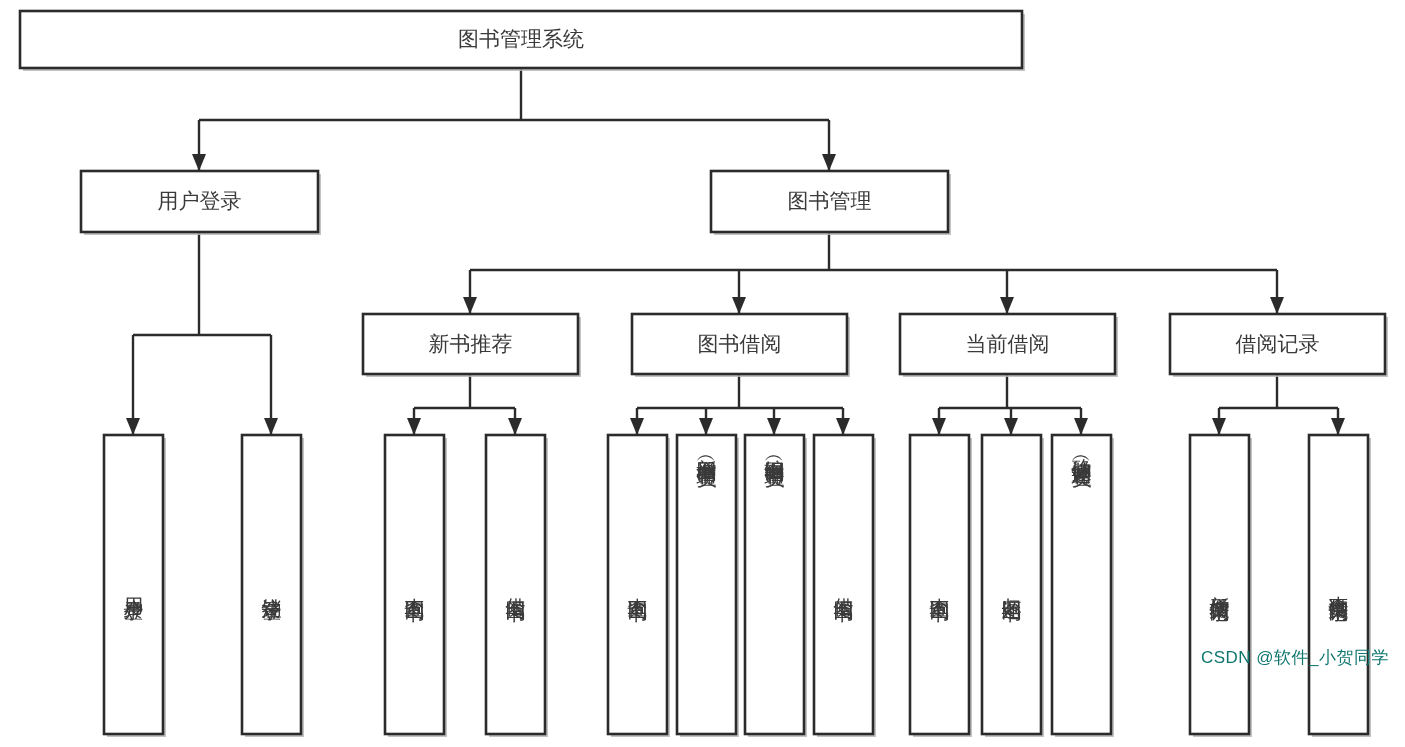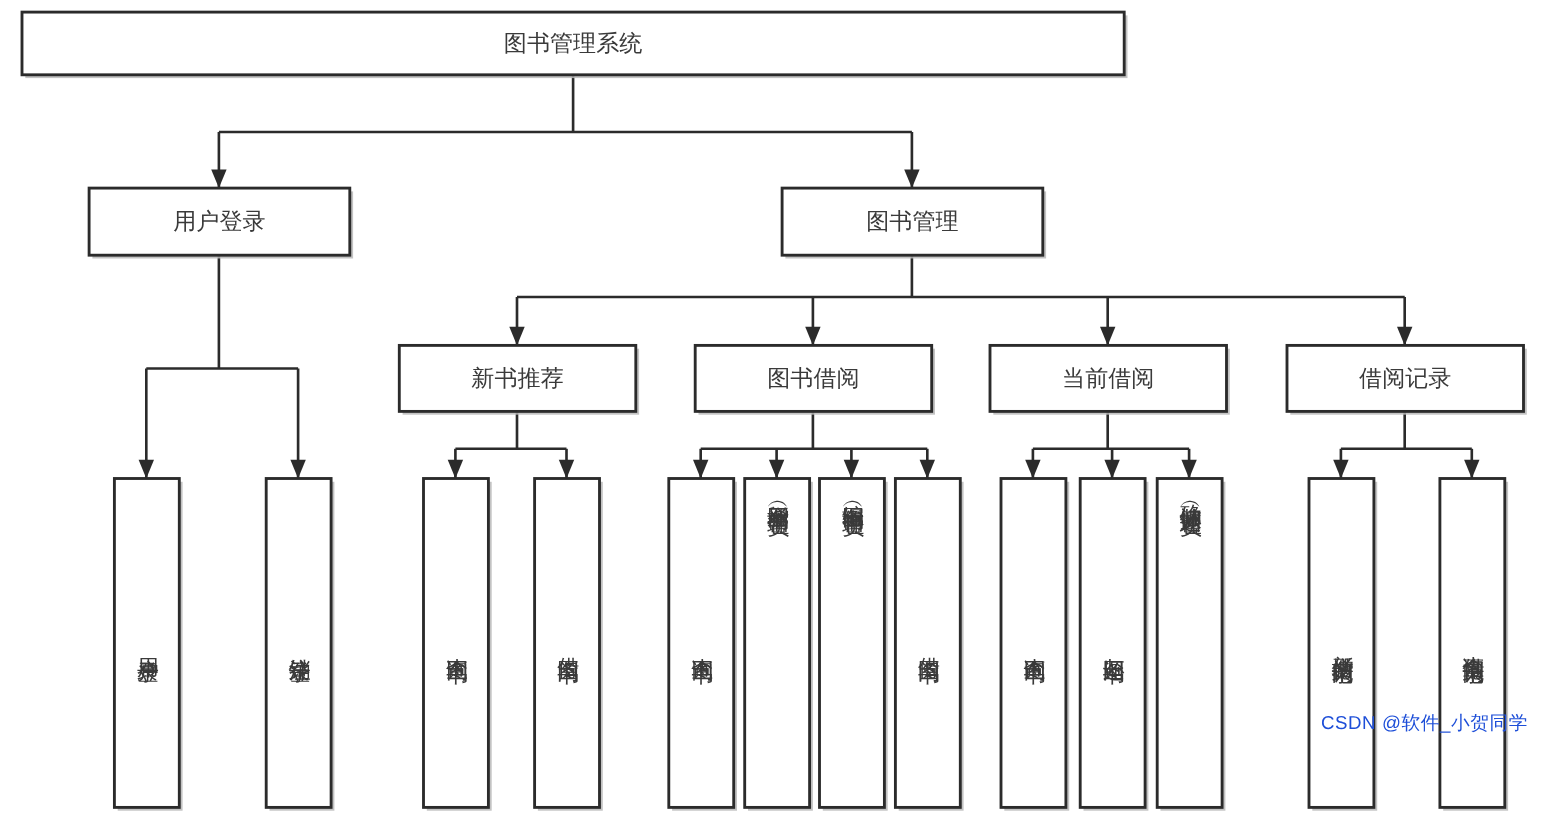--- a/index.html
+++ b/index.html
@@ -70,21 +70,21 @@
     letter-spacing: 1.5px;
     white-space: nowrap;
     text-align: center;
   }
   .watermark {
     position: absolute;
     right: 16px;
     bottom: 4px;
     font-family: "Liberation Sans", "DejaVu Sans", sans-serif;
     font-size: 17px;
-    color: #1d4ed8;
+    color: #0f766e;
     letter-spacing: 0.5px;
     white-space: nowrap;
     user-select: none;
   }
 </style>
 </head>
 <body>
 
 <div id="diagram-root">
 

